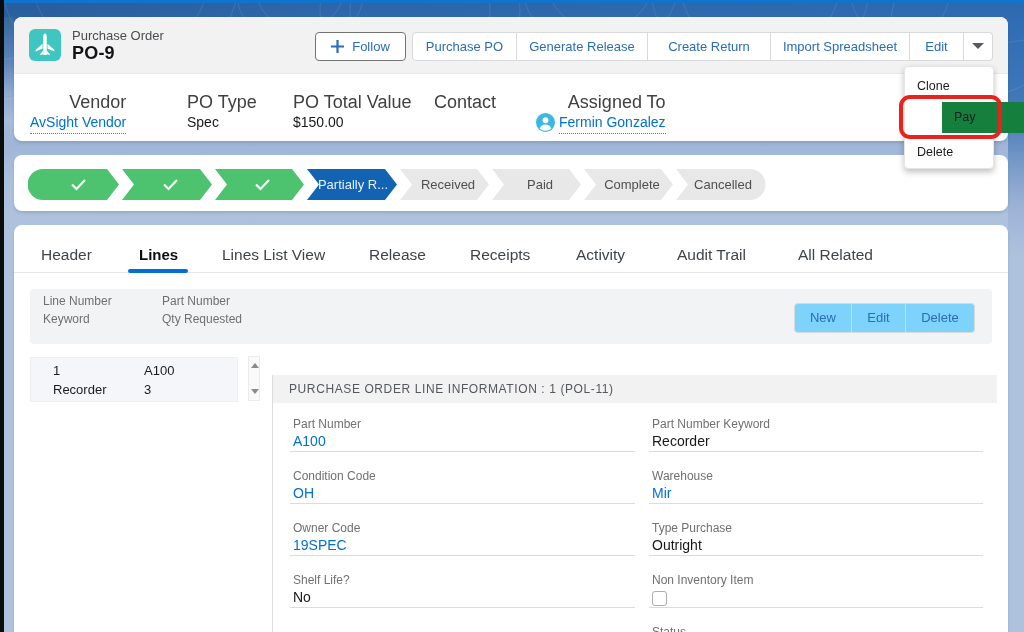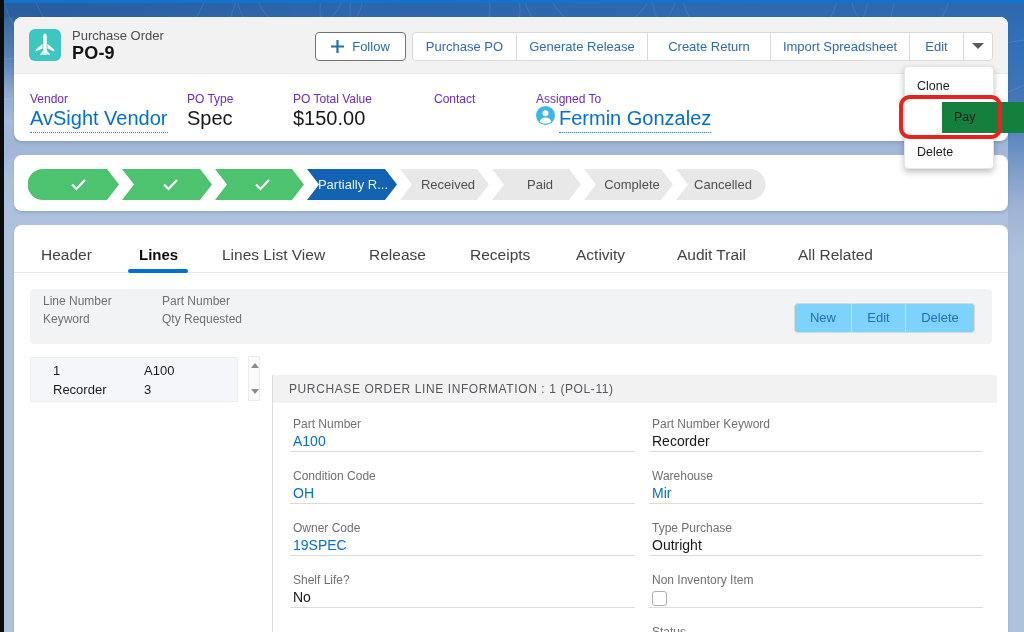--- a/index.html
+++ b/index.html
@@ -39,22 +39,22 @@
 .btn { position:absolute; background:#fff; border:1px solid #737373; border-radius:4px; color:#2b6cb5; font-size:13px; text-align:center; }
 #btnFollow { left:315px; top:32px; width:91px; height:29px; line-height:27px; }
 #btngroup { position:absolute; left:412px; top:32px; height:29px; display:flex; z-index:3; }
 #btngroup .gbtn { background:#fff; border:1px solid #d8d9db; border-left:none; color:#2b6cb5; font-size:13px; line-height:27px; text-align:center; }
 #btngroup .gbtn:first-child { border-left:1px solid #d8d9db; border-radius:4px 0 0 4px; }
 #btngroup .gbtn:last-child { border-radius:0 4px 4px 0; }
 .caret { display:inline-block; width:0; height:0; border-left:6px solid transparent; border-right:6px solid transparent; border-top:6px solid #565a5e; vertical-align:middle; }
 
 
 .hl { position:absolute; top:92px; }
-.hl .lab { font-size:12px; color:#6d28d9; }
-.hl .val { font-size:20px; color:#17181a; margin-top:1px; }
+.hl .lab { font-size:18px; color:#404040;text-align:right; }
+.hl .val { font-size:14px; color:#17181a; margin-top:1px; }
 .hl .val a, a { color:#0070d2; text-decoration:none; }
 .dotted { border-bottom:1px dotted #2a8ae2; padding-bottom:3px; }
 
 
 #pathsvg { position:absolute; left:28px; top:169px; }
 #btnMark { position:absolute; left:795px; top:169px; width:200px; height:31px; background:#1f5296; border-radius:4px; color:#fff; font-size:12.5px; font-weight:bold; text-align:left; padding-left:17px; line-height:31px; z-index:2; letter-spacing:-0.1px; }
 
 
 #tabs { position:absolute; left:14px; top:243px; width:994px; height:30px; }
 .tab { position:absolute; top:3px; font-size:15.5px; color:#3f4449; }

